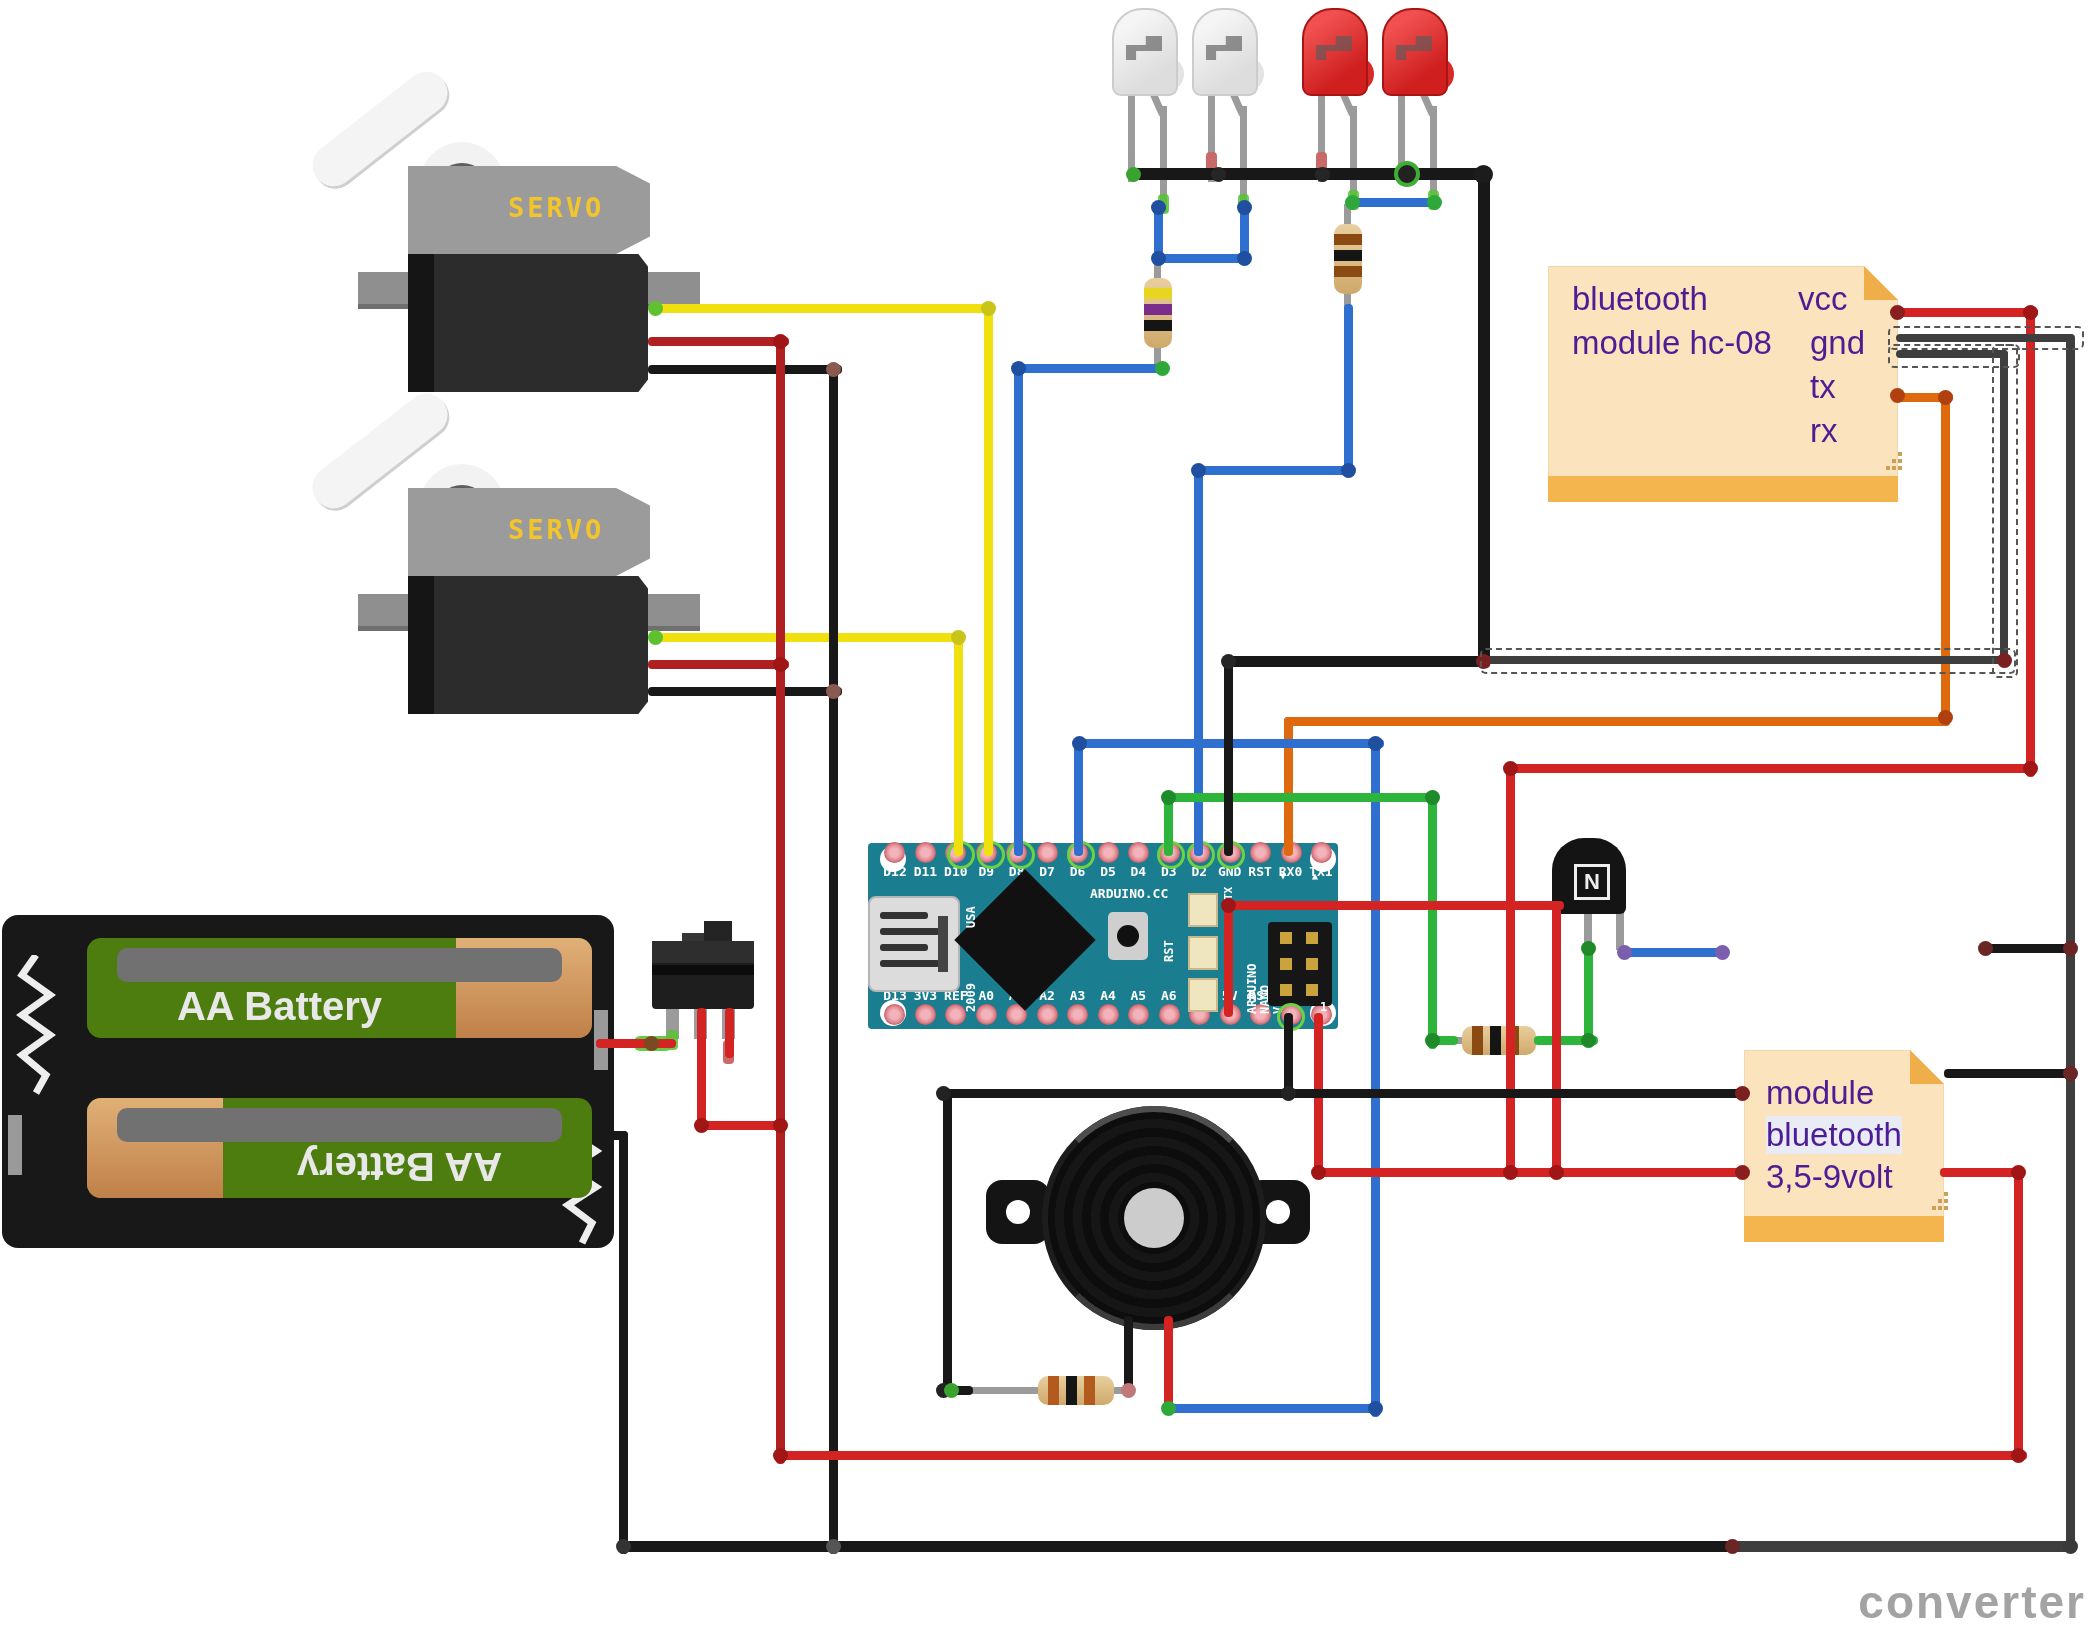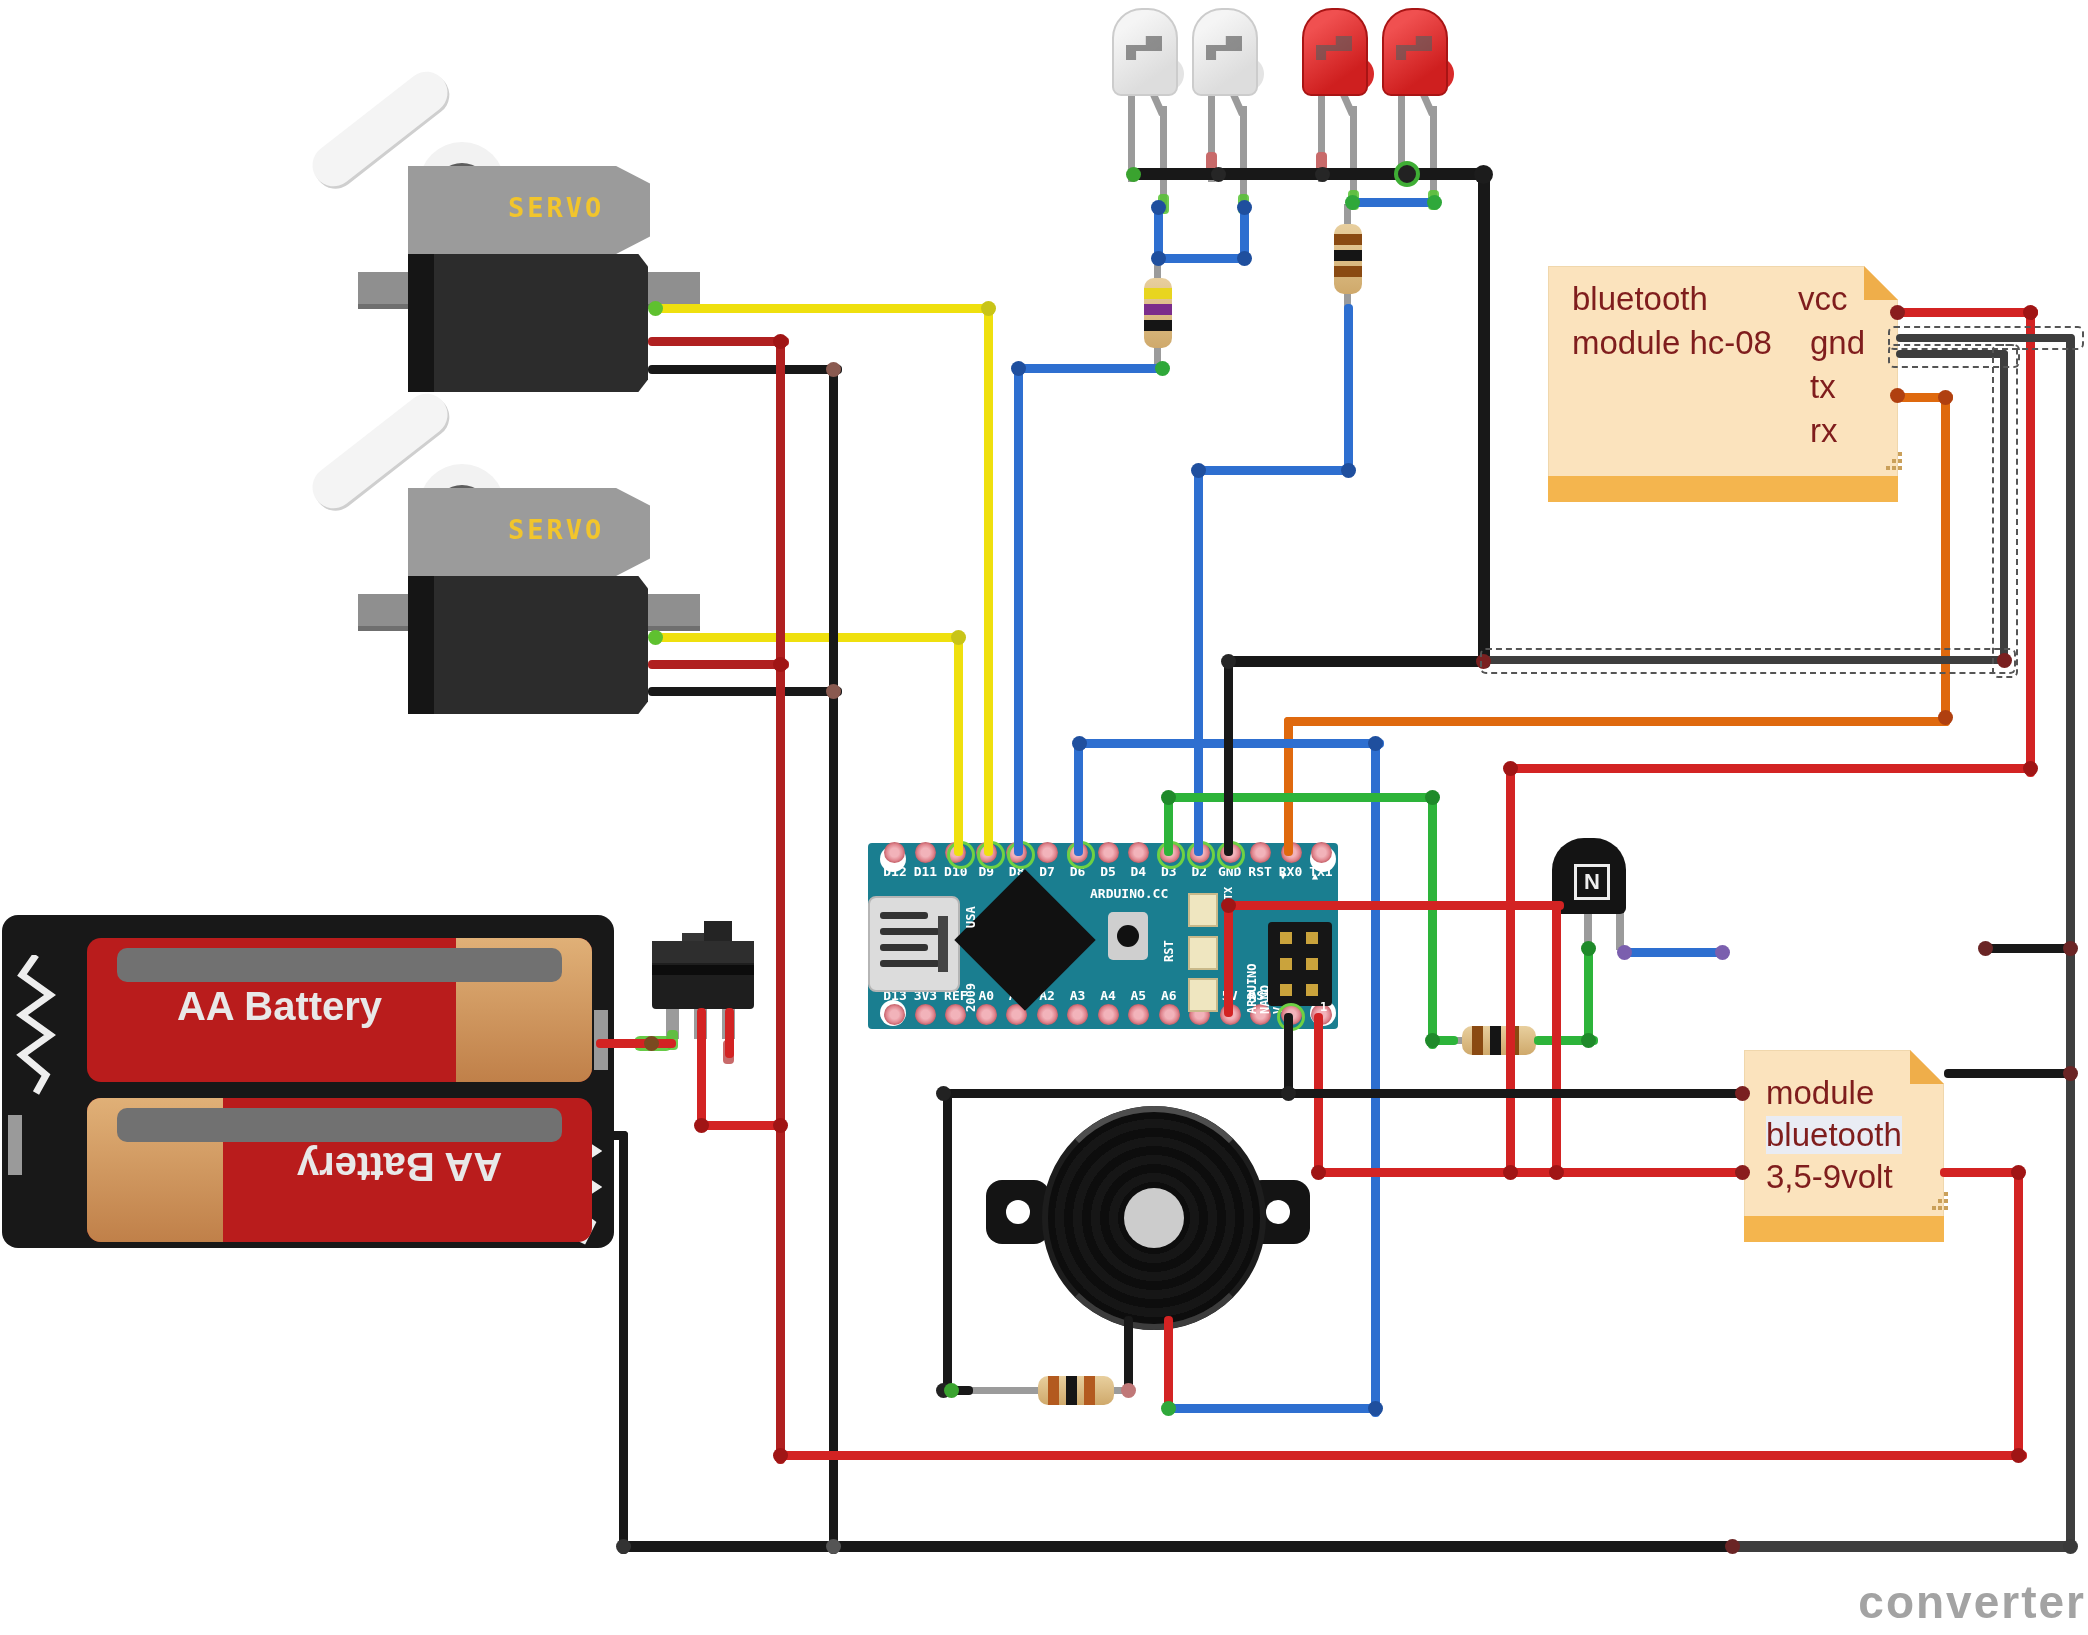--- a/index.html
+++ b/index.html
@@ -10,37 +10,37 @@
   .wire{position:absolute;border-radius:4px;}
   .dot{position:absolute;border-radius:50%;}
   .ring{position:absolute;border-radius:50%;border:4px solid #3fae35;background:#222;}
   .halo{position:absolute;width:22px;height:22px;border-radius:50%;border:3px solid #6ed143;}
   .sel{position:absolute;border:2px dashed #555;border-radius:6px;}
   
   .note{position:absolute;background:#fbe3bd;box-shadow:0 0 0 1px #f0d7ac inset;}
   .note .bar{position:absolute;left:0;right:0;bottom:0;height:26px;background:#f4b54e;}
   .note .fold-w{position:absolute;top:0;right:0;width:0;height:0;border-top:34px solid #ffffff;border-left:34px solid transparent;}
   .note .fold-f{position:absolute;top:0;right:0;width:0;height:0;border-bottom:34px solid #efae4a;border-right:34px solid transparent;}
-  .note .txt{position:absolute;font-size:33px;color:#7f1d1d;white-space:nowrap;}
+  .note .txt{position:absolute;font-size:33px;color:#4c1d95;white-space:nowrap;}
   .grip{position:absolute;right:8px;bottom:32px;width:4px;height:4px;background:#caa05a;
         box-shadow:6px 0 #caa05a,12px 0 #caa05a,6px -7px #caa05a,12px -7px #caa05a,12px -14px #caa05a;}
   
   .servo-top{position:absolute;background:#9b9b9b;clip-path:polygon(0 0,86% 0,100% 20%,100% 80%,86% 100%,0 100%);}
   .servo-body{position:absolute;background:#2c2c2c;clip-path:polygon(0 0,96% 0,100% 9%,100% 91%,96% 100%,0 100%);}
   .servo-edge{position:absolute;background:#151515;}
   .servo-tab{position:absolute;background:#8f8f8f;border-bottom:5px solid #6f6f6f;}
   .servo-label{position:absolute;font-family:"DejaVu Sans Mono",monospace;font-weight:bold;
                font-size:27px;color:#f2c52c;letter-spacing:3px;}
   .horn-arm{position:absolute;width:160px;height:42px;background:#f4f4f4;border-radius:22px;
             box-shadow:0 3px 0 #cfcfcf;transform:rotate(-38deg);}
   .horn-hub{position:absolute;width:86px;height:86px;border-radius:50%;background:#f2f2f2;box-shadow:0 3px 0 #cfcfcf;}
   .horn-pin{position:absolute;width:52px;height:44px;border-radius:50%;background:#5e5e5e;}
   
   #holder{position:absolute;left:2px;top:915px;width:612px;height:333px;background:#181818;border-radius:16px;}
-  .cell{position:absolute;height:144px;border-radius:14px;overflow:hidden;background:#b91c1c;}
+  .cell{position:absolute;height:100px;border-radius:14px;overflow:hidden;background:#4d7c0f;}
   .cell .tan{position:absolute;top:0;bottom:0;width:27%;background:linear-gradient(#e0b077,#c08049);}
   .cell .shine{position:absolute;left:6%;right:6%;top:10px;height:34px;border-radius:10px;background:#717171;}
   .cell .lbl{position:absolute;width:100%;text-align:center;font-weight:bold;font-size:40px;color:#e8e8e8;}
   .spring{position:absolute;color:#eee;}
   
   #board{position:absolute;left:868px;top:843px;width:470px;height:186px;background:#1a7e90;border-radius:4px;}
   .hole{position:absolute;width:26px;height:26px;border-radius:50%;background:#fff;}
   .pinrow{position:absolute;left:884px;width:448px;display:flex;justify-content:space-between;}
   .pin{width:21px;height:21px;border-radius:50%;
        background:radial-gradient(circle,#f2b3ba 30%,#e0868f 55%,#b2474f 80%);}

